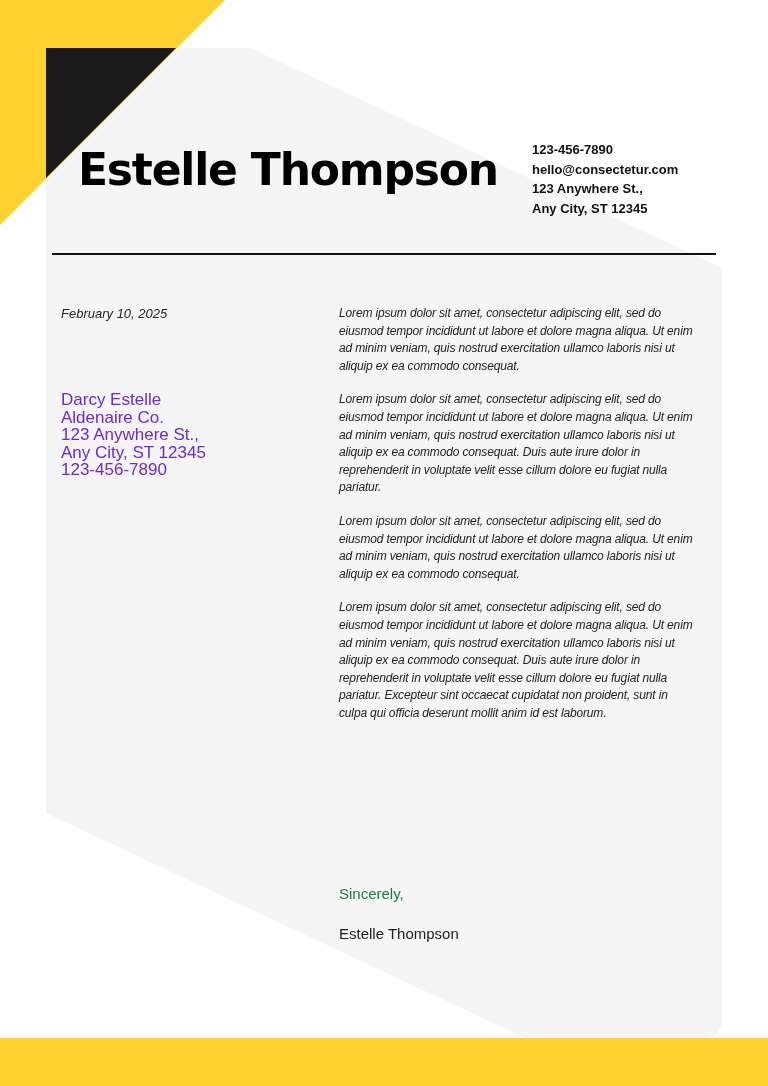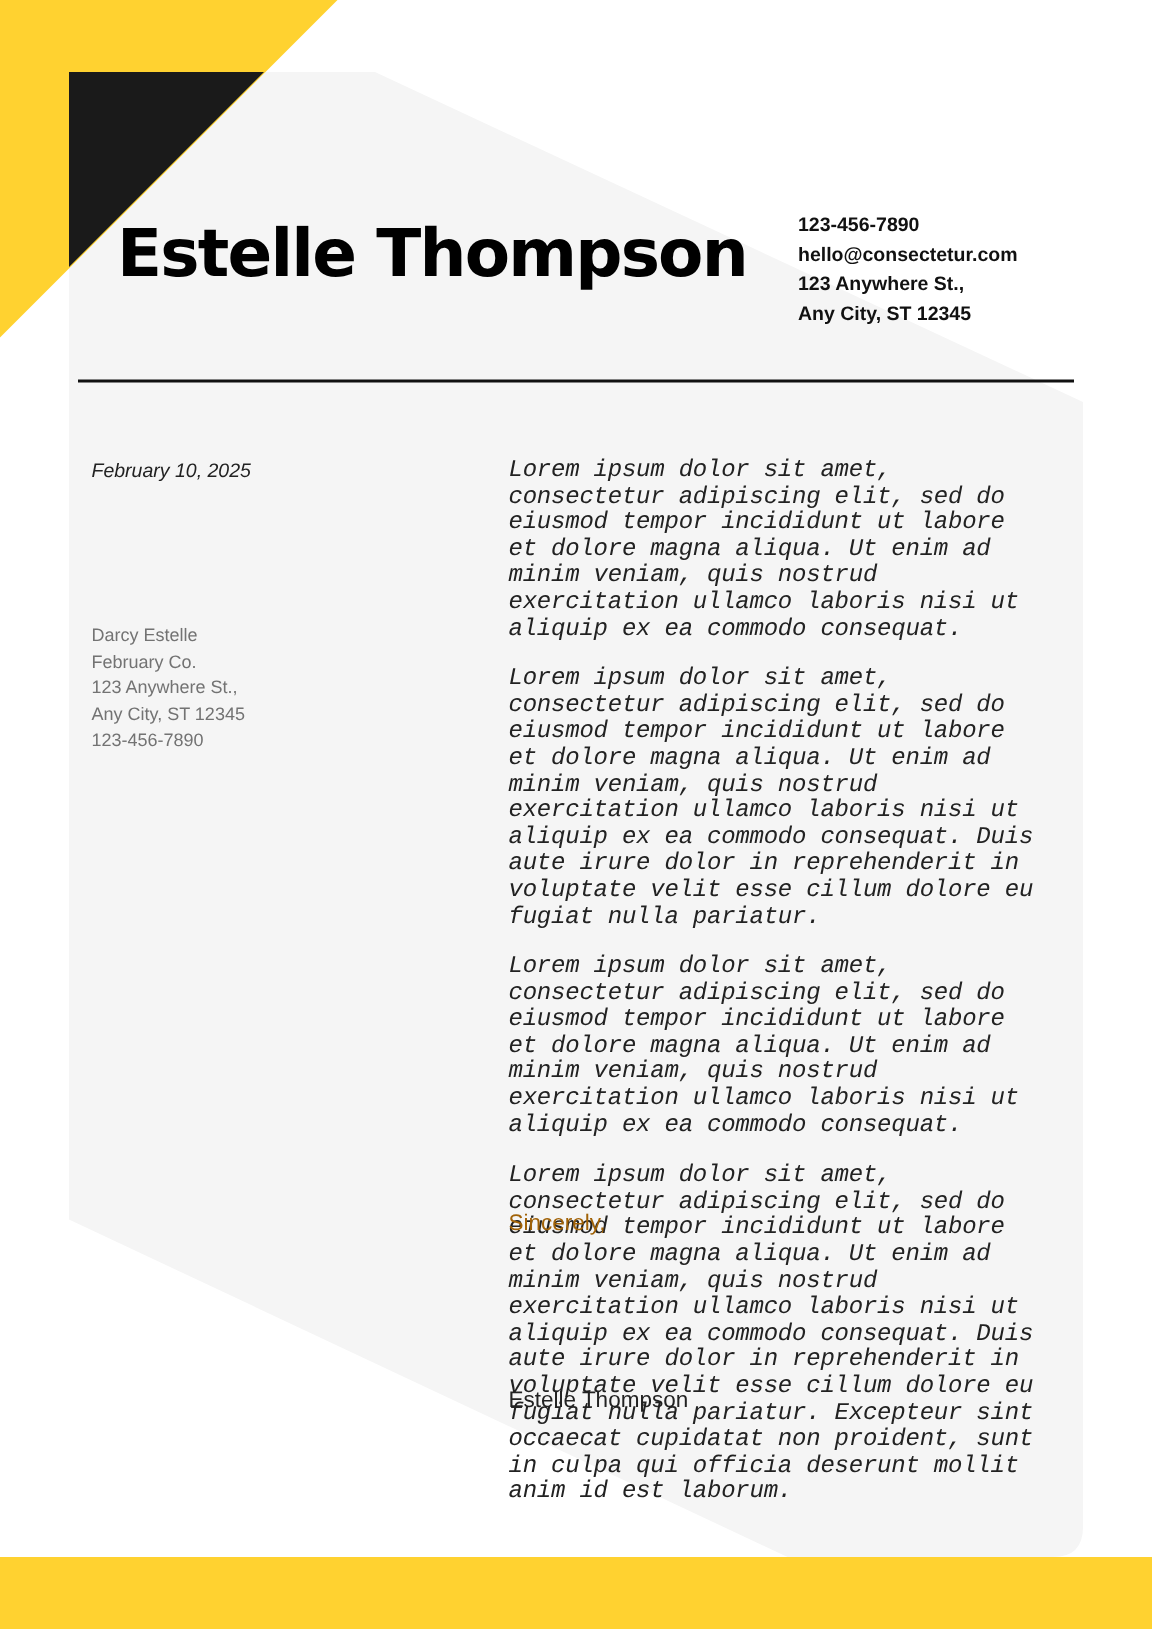--- a/index.html
+++ b/index.html
@@ -19,30 +19,30 @@
       font-size: 13px; font-weight: bold; line-height: 19.5px; color: #111;
     }
     .rule {
       position: absolute; left: 52px; top: 253px; width: 664px; height: 2px; background: #111;
     }
 
     .date {
       position: absolute; left: 61px; top: 306px; font-size: 13px; color: #222; font-style: italic;
     }
     .recipient {
-      position: absolute; left: 61px; top: 391px; font-size: 12px; line-height: 17.5px; color: #737373; margin-top: 24px;
+      position: absolute; left: 61px; top: 391px; font-size: 17px; line-height: 17.5px; color: #6d28d9;
     }
 
     .body-col { position: absolute; left: 339px; top: 305px; width: 355px; }
     .salutation { font-size: 15.5px; color: #222; margin-bottom: 16px; }
     .para {
-      font-style: italic; font-size: 16px; line-height: 17.6px; color: #222;
-      letter-spacing: -0.15px; margin-bottom: 16px; font-family: Liberation Mono, monospace;
+      font-style: italic; font-size: 12px; line-height: 17.6px; color: #222;
+      letter-spacing: -0.15px; margin-bottom: 16px;
     }
-    .closing { position: absolute; left: 339px; top: 807px; font-size: 15px; color: #a16207; }
+    .closing { position: absolute; left: 339px; top: 885px; font-size: 15px; color: #15803d; }
     .signature { position: absolute; left: 339px; top: 925px; font-size: 15px; color: #222; }
   </style>
 </head>
 <body>
 
 <svg class="bg-svg" viewBox="0 0 768 1086" xmlns="http://www.w3.org/2000/svg">
 
   <path d="M46 48 L250 48 L722 268 L722 1018 Q722 1038 702 1038 L525 1038 L46 813 Z" fill="#F5F5F5"></path>
 
   <polygon points="0,0 225,0 0,225" fill="#FFD230"></polygon>
@@ -60,21 +60,21 @@
   <div>123 Anywhere St.,</div>
   <div>Any City, ST 12345</div>
 </div>
 
 <div class="rule"></div>
 
 <div class="date">February 10, 2025</div>
 
 <div class="recipient">
   <div>Darcy Estelle</div>
-  <div>February Co.</div>
+  <div>Aldenaire Co.</div>
   <div>123 Anywhere St.,</div>
   <div>Any City, ST 12345</div>
   <div>123-456-7890</div>
 </div>
 
 <div class="body-col">
   <p class="para">Lorem ipsum dolor sit amet, consectetur adipiscing elit, sed do eiusmod tempor incididunt ut labore et dolore magna aliqua. Ut enim ad minim veniam, quis nostrud exercitation ullamco laboris nisi ut aliquip ex ea commodo consequat.</p>
   <p class="para">Lorem ipsum dolor sit amet, consectetur adipiscing elit, sed do eiusmod tempor incididunt ut labore et dolore magna aliqua. Ut enim ad minim veniam, quis nostrud exercitation ullamco laboris nisi ut aliquip ex ea commodo consequat. Duis aute irure dolor in reprehenderit in voluptate velit esse cillum dolore eu fugiat nulla pariatur.</p>
   <p class="para">Lorem ipsum dolor sit amet, consectetur adipiscing elit, sed do eiusmod tempor incididunt ut labore et dolore magna aliqua. Ut enim ad minim veniam, quis nostrud exercitation ullamco laboris nisi ut aliquip ex ea commodo consequat.</p>
   <p class="para">Lorem ipsum dolor sit amet, consectetur adipiscing elit, sed do eiusmod tempor incididunt ut labore et dolore magna aliqua. Ut enim ad minim veniam, quis nostrud exercitation ullamco laboris nisi ut aliquip ex ea commodo consequat. Duis aute irure dolor in reprehenderit in voluptate velit esse cillum dolore eu fugiat nulla pariatur. Excepteur sint occaecat cupidatat non proident, sunt in culpa qui officia deserunt mollit anim id est laborum.</p>

